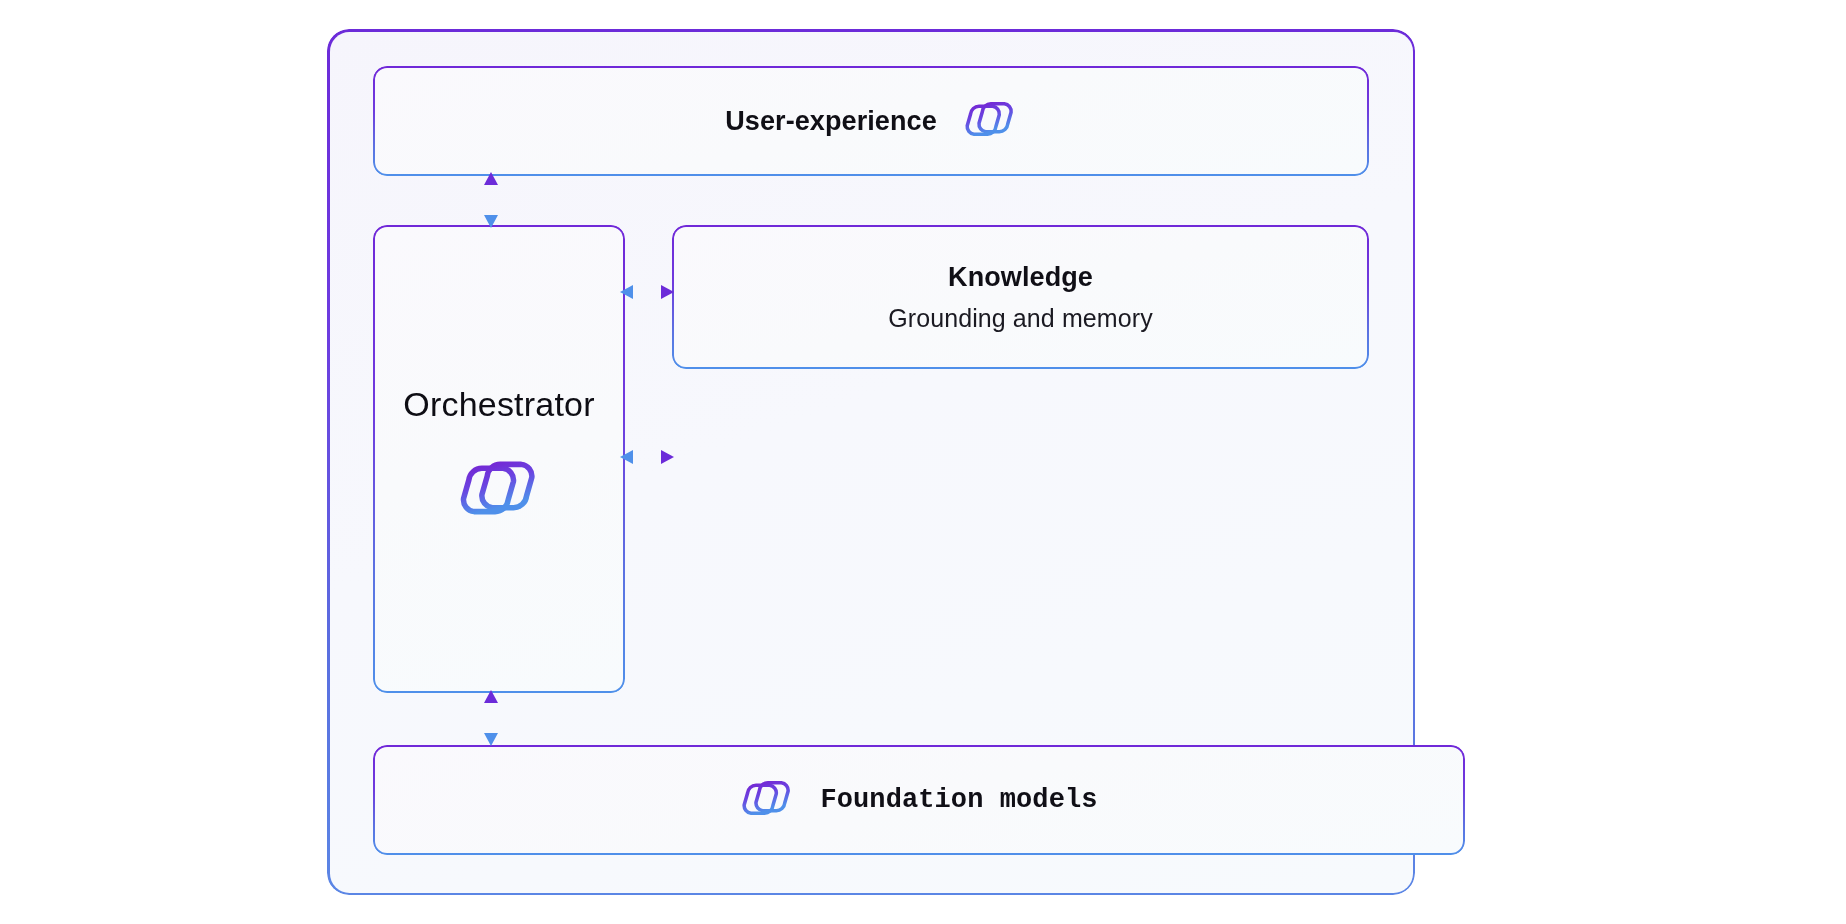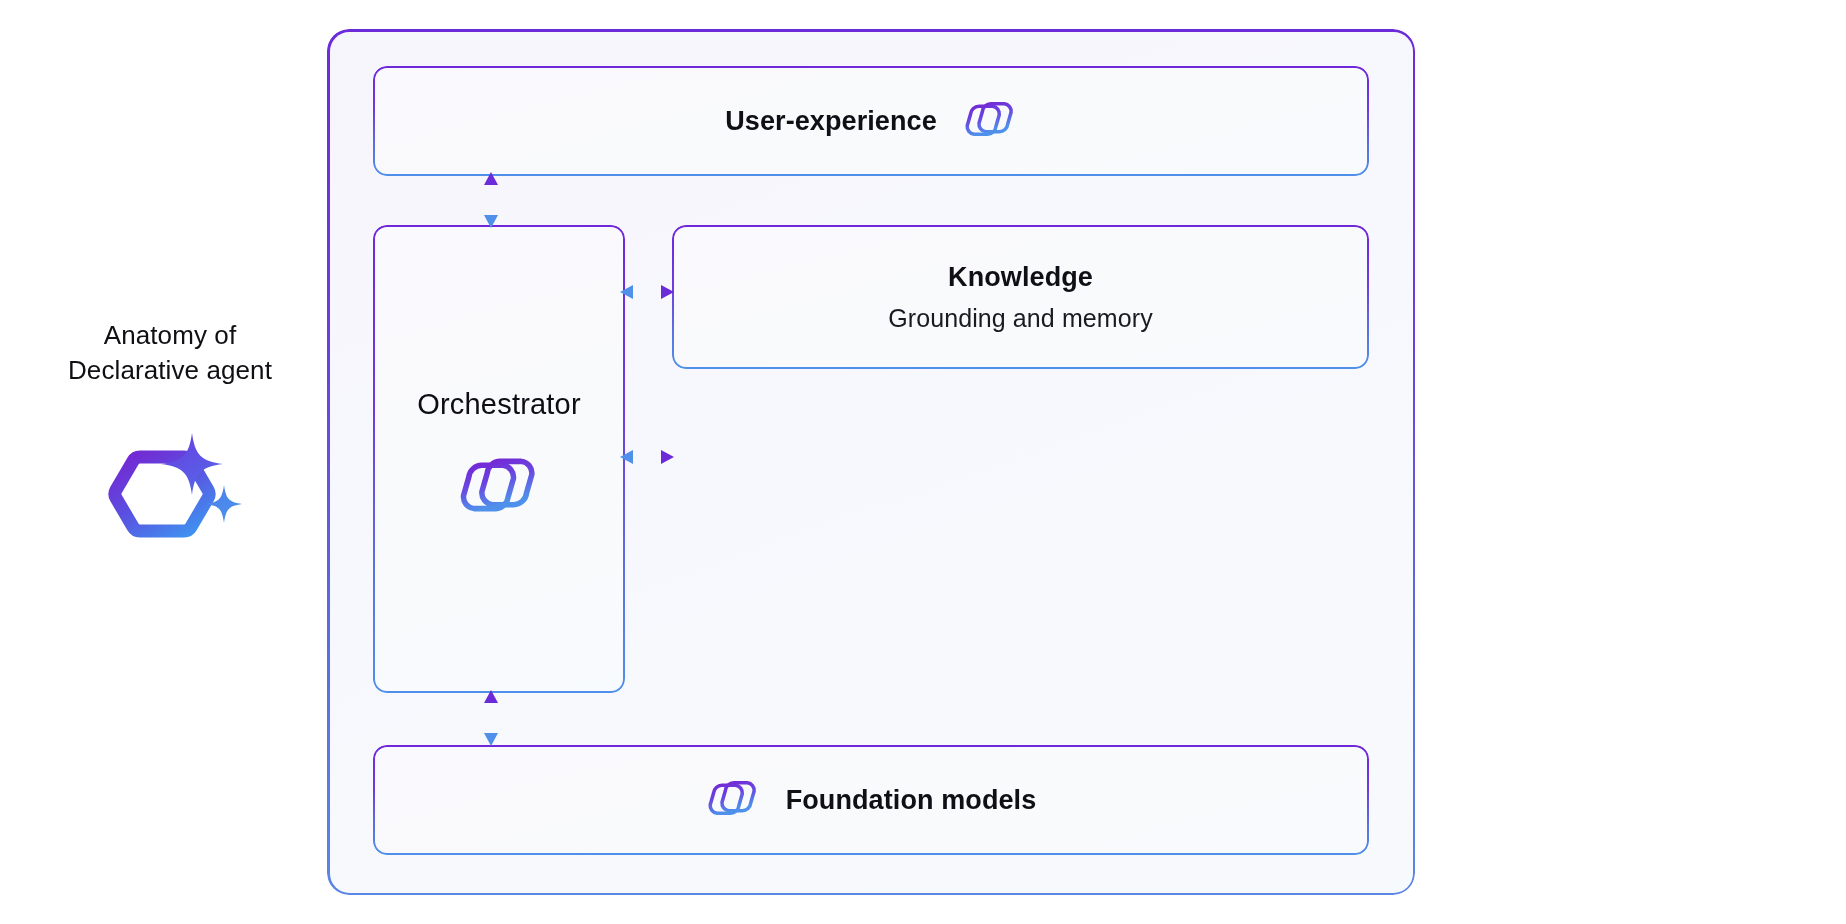--- a/index.html
+++ b/index.html
@@ -122,24 +122,24 @@
     margin-top: 11px;
     letter-spacing: .1px;
     white-space: nowrap;
   }
 
   
   #card-ux        { left: 373px; top: 66px;  width: 996px; height: 110px; }
   #card-orch      { left: 373px; top: 225px; width: 252px; height: 468px; }
   #card-knowledge { left: 672px; top: 225px; width: 697px; height: 144px; align-items: center; }
   #card-skills    { left: 672px; top: 392px; width: 697px; height: 141px; }
-  #card-foundation{ left: 373px; top: 745px; width: 996px; height: 110px; }
+  #card-foundation{ left: 373px; top: 745px; width: 1092px; height: 110px; font-family: Liberation Mono, monospace; }
 
   .orch-stack { display: flex; flex-direction: column; align-items: center; }
-  .orch-title { font-size: 29px; font-weight: 400; color: #0e0d14; letter-spacing: .2px; }
+  .orch-title { font-size: 34px; font-weight: 400; color: #0e0d14; letter-spacing: .2px; }
   .orch-icon  { margin-top: 22px; }
 
   
   .arrow { position: absolute; z-index: 5; }
   #arrow-ux-orch    { left: 478px; top: 172px; }
   #arrow-orch-found { left: 478px; top: 690px; }
   #arrow-orch-know  { left: 620px; top: 279px; }
   #arrow-orch-skill { left: 620px; top: 444px; }
 </style>
 </head>
@@ -171,36 +171,20 @@
         <stop offset="0%" stop-color="#6C2BD9"></stop>
         <stop offset="100%" stop-color="#4F90EA"></stop>
       </linearGradient>
       <linearGradient id="gradArrowH" x1="0" y1="0" x2="1" y2="0">
         <stop offset="0%" stop-color="#4F90EA"></stop>
         <stop offset="100%" stop-color="#6C2BD9"></stop>
       </linearGradient>
     </defs>
   </svg>
 
-  <div class="legend">
-    <div class="legend-title">
-      <div>Anatomy of</div>
-      <div>Declarative agent</div>
-    </div>
-    <div class="legend-icon">
-      <svg width="148" height="132" viewBox="0 0 148 132">
-        <path d="M44 26 H88 A8 8 0 0 1 95 30 L112 59
-                 A8 8 0 0 1 112 67 L95 96 A8 8 0 0 1 88 100
-                 H44 A8 8 0 0 1 37 96 L20 67 A8 8 0 0 1 20 59
-                 L37 30 A8 8 0 0 1 44 26 Z" fill="none" stroke="url(#gradHex)" stroke-width="13" stroke-linejoin="round"></path>
-        <path d="M96 2 C99 24 105 30 127 33 C105 36 99 42 96 64 C93 42 87 36 65 33 C87 30 93 24 96 2 Z" fill="url(#gradSpark)"></path>
-        <path d="M128 54 C130 68 133 71 146 73 C133 75 130 78 128 92 C126 78 123 75 110 73 C123 71 126 68 128 54 Z" fill="url(#gradSpark2)"></path>
-      </svg>
-    </div>
-  </div>
 
   <div class="outer"></div>
 
   <div class="card" id="card-ux">
     <div class="card-inner">
       <span class="card-title">User-experience</span>
       <span>
         <svg width="54" height="54" viewBox="0 0 64 64">
           <path d="M19 17 H35 A9 9 0 0 1 43 27 L39 41 A10 10 0 0 1 29 50 H13 A9 9 0 0 1 5 40 L9 26 A10 10 0 0 1 19 17 Z" fill="none" stroke="url(#gradCopilot)" stroke-width="4.2" stroke-linejoin="round"></path>
           <path d="M33 14 H49 A9 9 0 0 1 57 24 L53 38 A10 10 0 0 1 43 47 H27 A9 9 0 0 1 19 37 L23 23 A10 10 0 0 1 33 14 Z" fill="none" stroke="url(#gradCopilot)" stroke-width="4.2" stroke-linejoin="round"></path>

